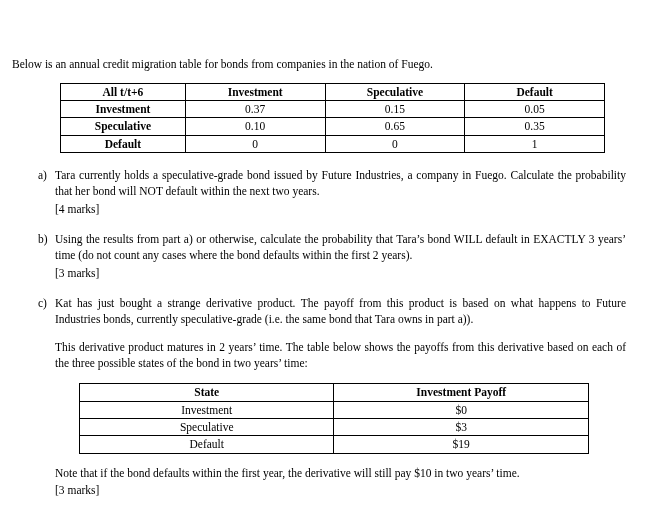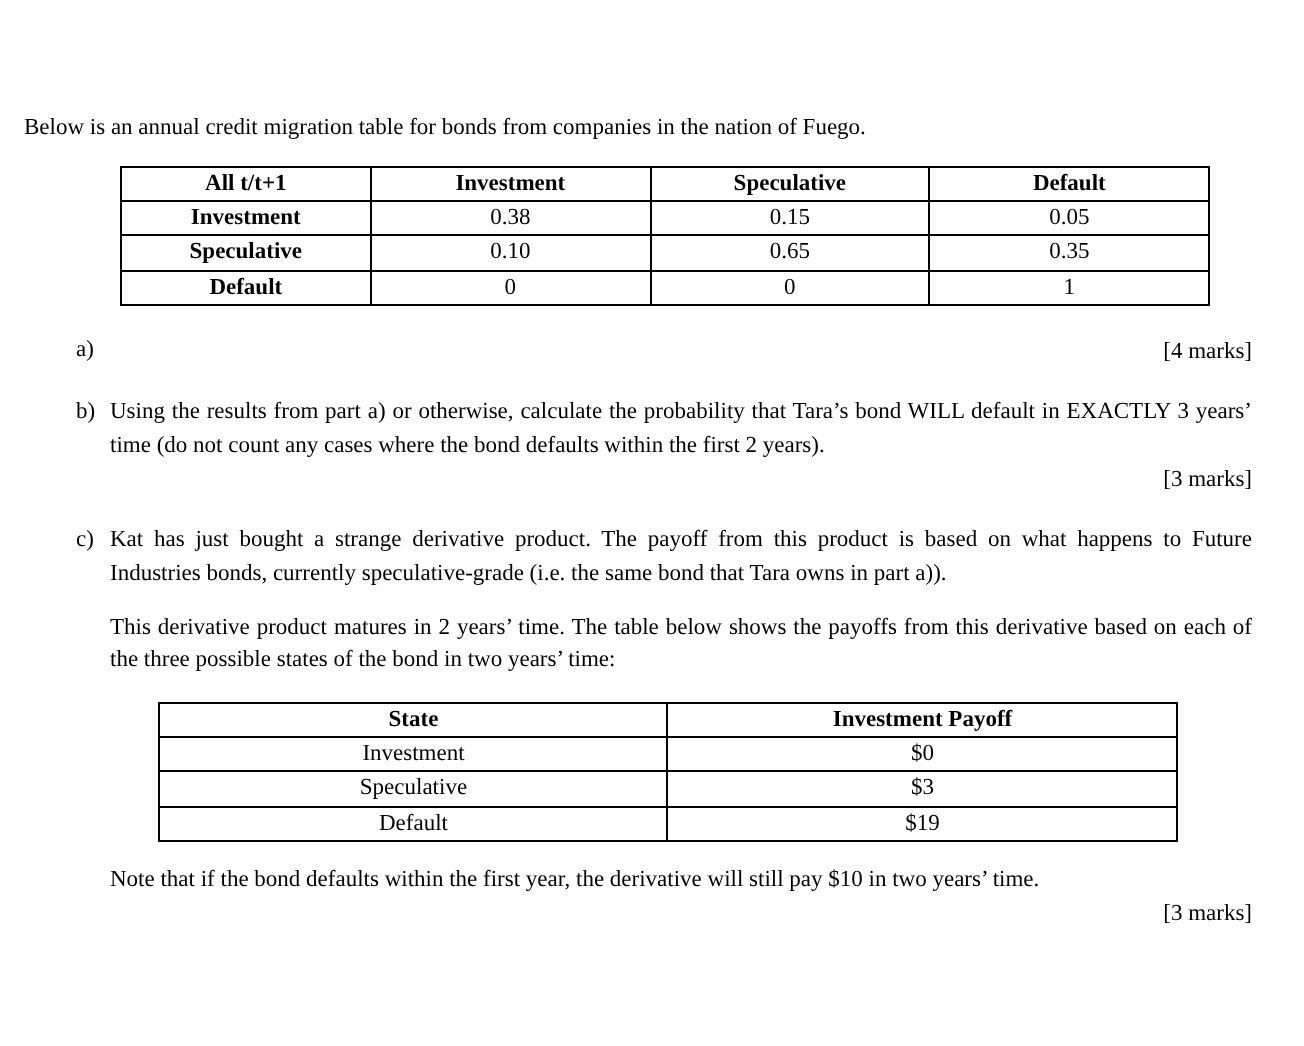--- a/index.html
+++ b/index.html
@@ -69,21 +69,21 @@
     font-size: 11.5px;
     line-height: 1.42;
   }
   .q .body {
     flex: 1;
     font-size: 11.5px;
     line-height: 1.42;
     text-align: justify;
   }
   .marks {
-    text-align: right;
+    text-align: left;
     display: block;
     margin-top: 1px;
     font-family: Liberation Serif, serif;
   }
   .para {
     margin-top: 11px;
     font-family: Liberation Serif, serif;
   }
 
   
@@ -112,30 +112,30 @@
 
   <table class="mig">
     <colgroup>
         <col class="c1">
         <col class="c2">
         <col class="c3">
         <col class="c4">
       </colgroup>
     <thead>
       <tr>
-        <th>All t/t+1</th>
+        <th>All t/t+6</th>
         <th>Investment</th>
         <th>Speculative</th>
         <th>Default</th>
       </tr>
     </thead>
     <tbody>
       <tr>
         <td class="rowhead">Investment</td>
-        <td>0.38</td>
+        <td>0.37</td>
         <td>0.15</td>
         <td>0.05</td>
       </tr>
       <tr>
         <td class="rowhead">Speculative</td>
         <td>0.10</td>
         <td>0.65</td>
         <td>0.35</td>
       </tr>
       <tr>
@@ -145,20 +145,21 @@
         <td>1</td>
       </tr>
     </tbody>
   </table>
 
   <div class="qlist">
 
     <div class="q">
       <div class="lbl">a)</div>
       <div class="body">
+        <span>Tara currently holds a speculative-grade bond issued by Future Industries, a company in Fuego. Calculate the probability that her bond will NOT default within the next two years.</span>
         <span class="marks">[4 marks]</span>
       </div>
     </div>
 
     <div class="q">
       <div class="lbl">b)</div>
       <div class="body">
         <span>Using the results from part a) or otherwise, calculate the probability that Tara’s bond WILL default in EXACTLY 3 years’ time (do not count any cases where the bond defaults within the first 2 years).</span>
         <span class="marks">[3 marks]</span>
       </div>

